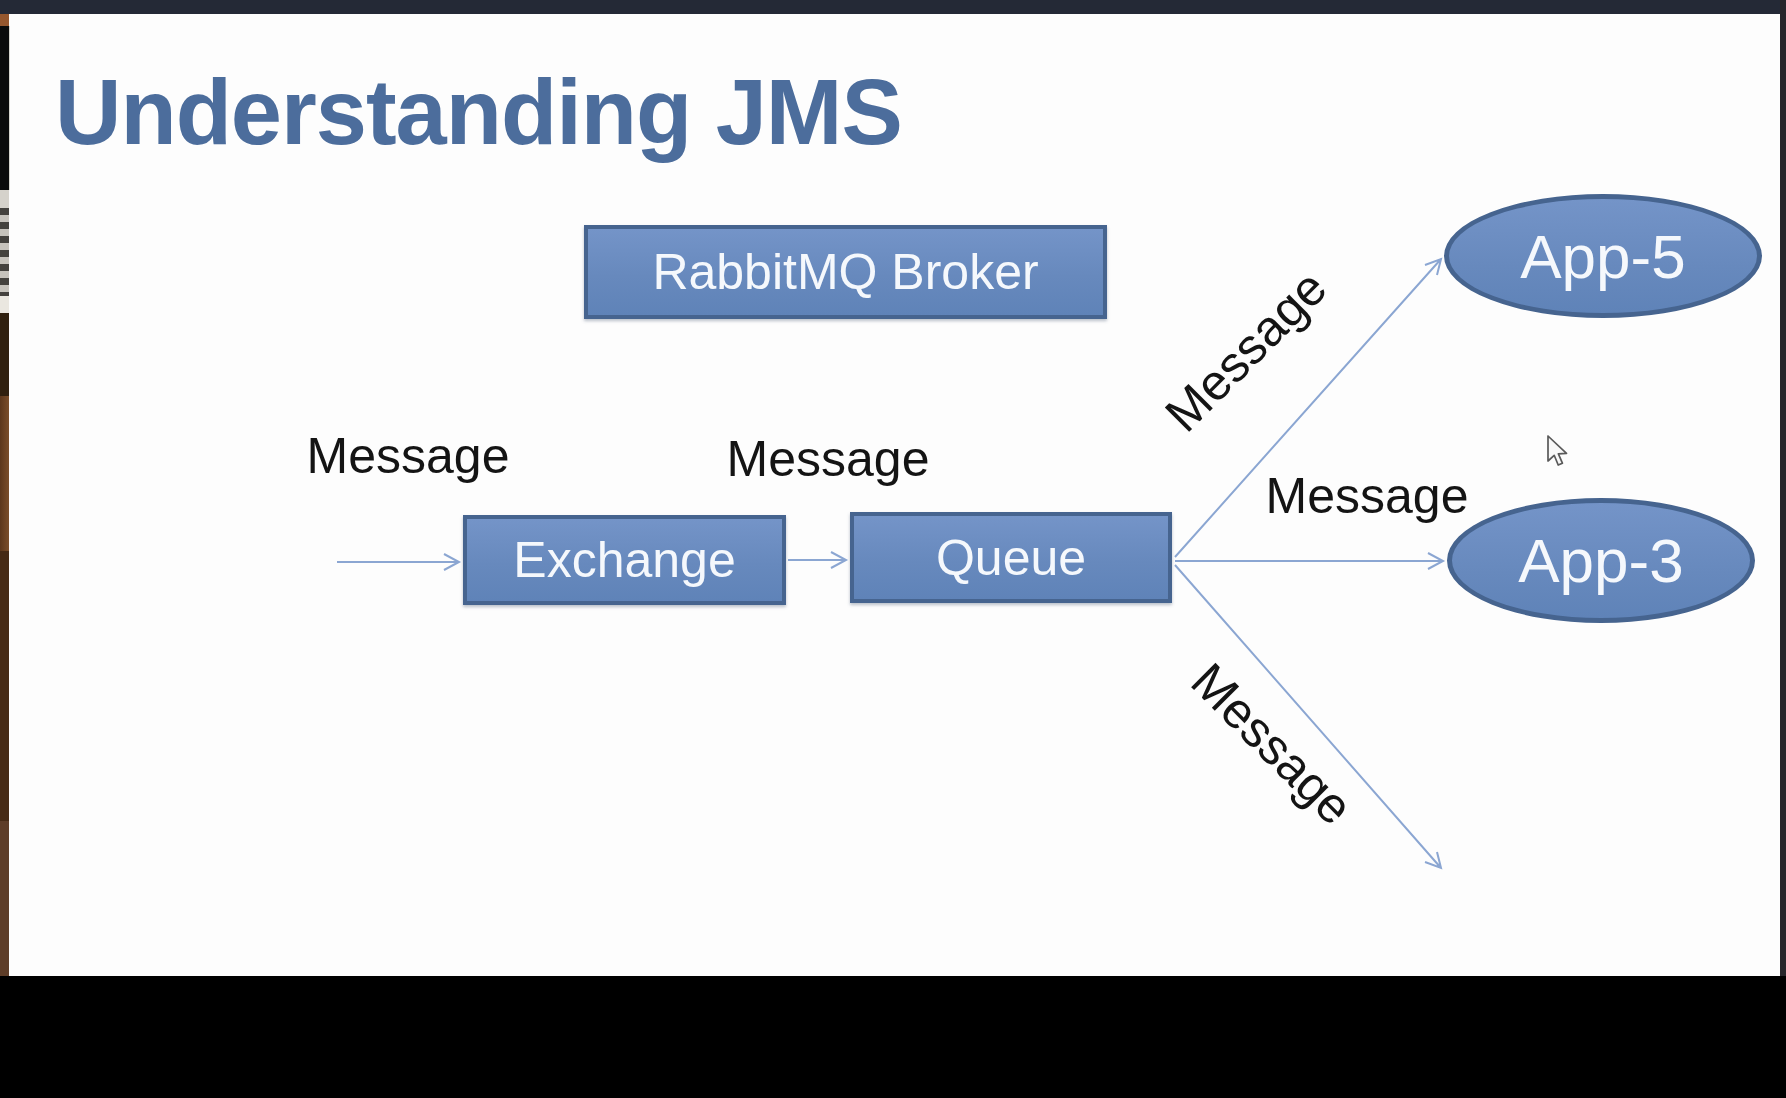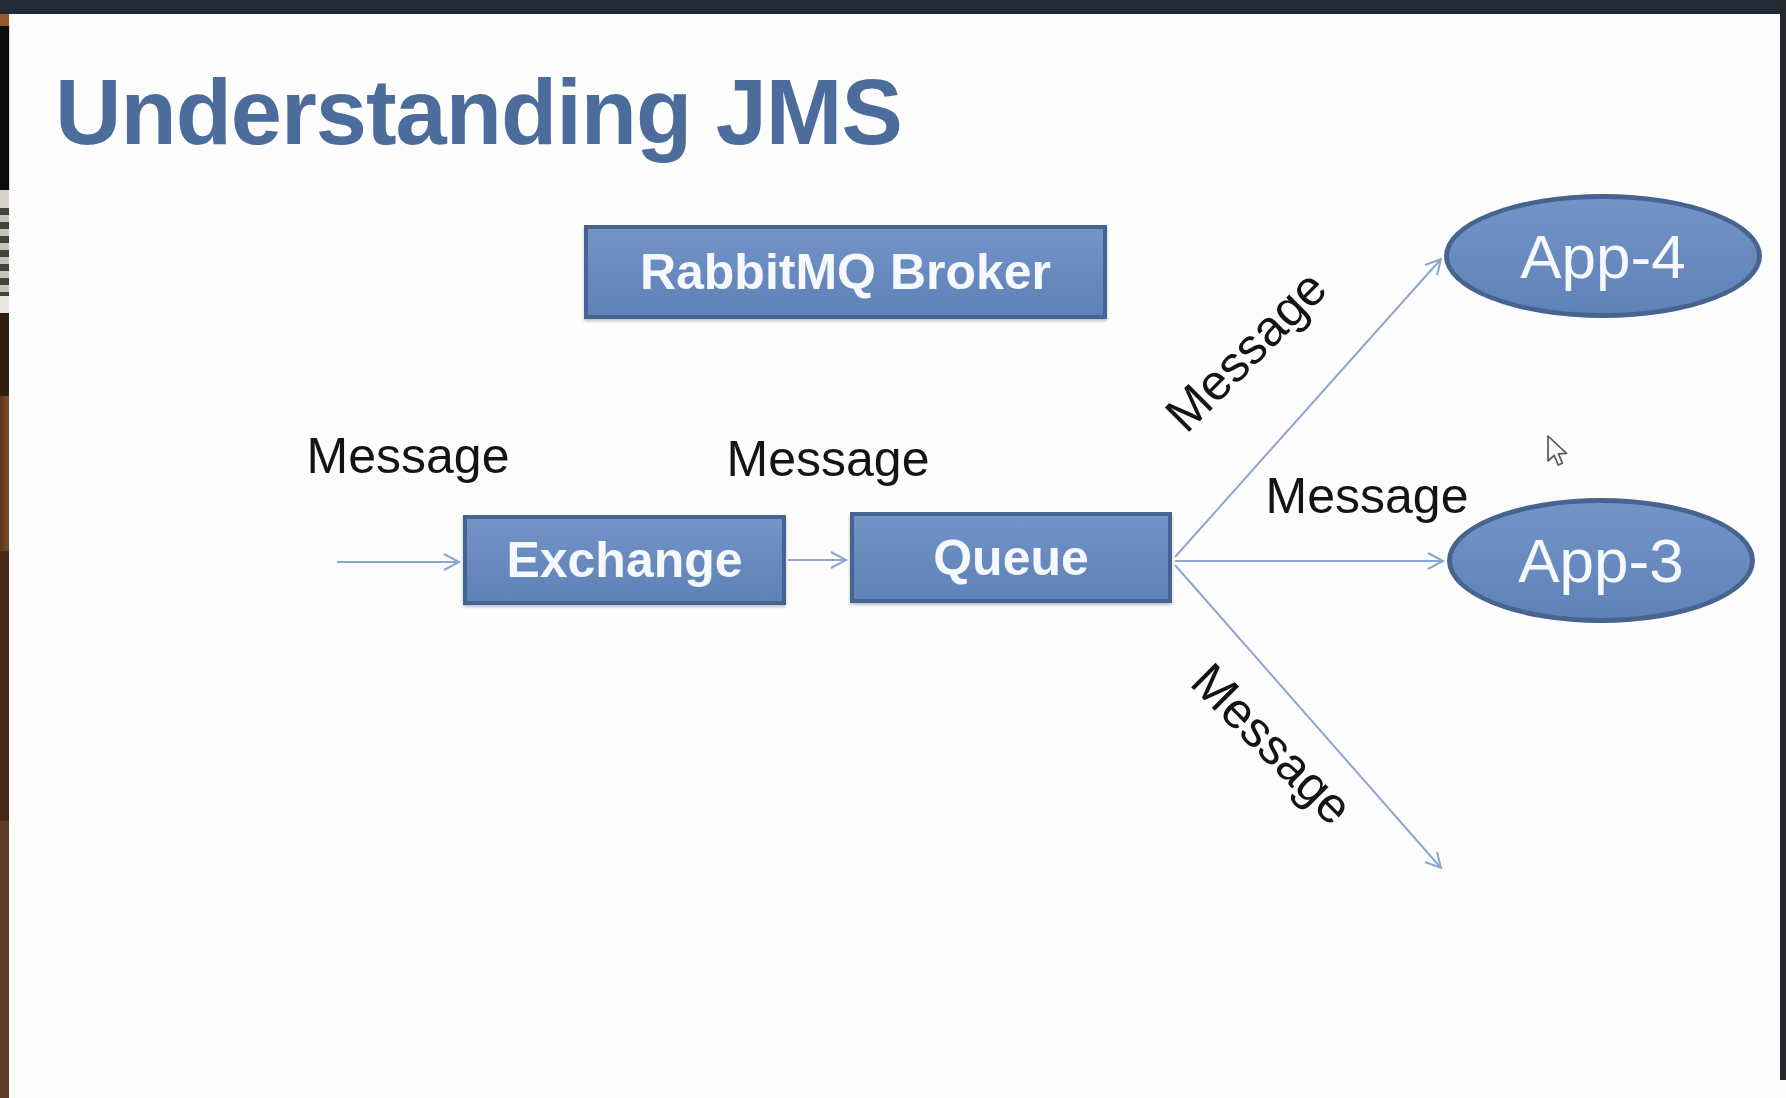--- a/index.html
+++ b/index.html
@@ -1,17 +1,17 @@
 <!DOCTYPE html>
 <html style="--top-bar: #242936; --side-bar: #27272c; --slide-bg: #fdfdfd; --title: #4c6d9c; --node-fill: #6789bd; --node-border: #46648f; --node-text: #f5f8fc; --arrow: #8ba6d2; --message-text: #141414;"><head>
 <meta charset="utf-8">
 <style>
   html,body { margin:0; padding:0; background:#000; }
   .screen {
-    position:relative; width:1786px; height:1098px; overflow:hidden;
+    position:relative; width:1786px; height:976px; overflow:hidden;
     background: var(--slide-bg, #fdfdfd);
     font-family: "Liberation Sans", sans-serif;
   }
 
   
   .top-bar   { position:absolute; left:0; top:0; width:100%; height:14px; background: var(--top-bar, #242936); z-index:40; }
   .right-bar { position:absolute; right:0; top:0; width:6px; height:1080px; background: var(--side-bar, #27272c); z-index:40; }
   .left-strip{ position:absolute; left:0; top:14px; width:9px; height:1084px; z-index:39; }
   .left-strip .seg { width:100%; }
   .seg-rust      { height:12px;  background:#96572e; }
@@ -31,21 +31,20 @@
     font-size:92px; font-weight:700; letter-spacing:-1px; line-height:1.05;
     color: var(--title, #4c6d9c);
   }
 
   
   .shape { position:absolute; box-sizing:border-box; display:flex; align-items:center; justify-content:center; }
   .box {
     border:4px solid var(--node-border, #46648f);
     background: linear-gradient(180deg, #7494c8 0%, var(--node-fill, #6789bd) 55%, #5f83b8 100%);
     box-shadow: 0 2px 3px rgba(60,80,110,.35);
-    font-weight: bold;
   }
   .ellipse {
     border:5px solid var(--node-border, #46648f);
     border-radius:50%;
     background: linear-gradient(180deg, #7494c8 0%, var(--node-fill, #6789bd) 60%, #5f83b8 100%);
   }
   .shape-label { color: var(--node-text, #f5f8fc); white-space:nowrap; }
   .box .shape-label { font-size:50px; }
   .ellipse .shape-label { font-size:62px; }
 
@@ -90,21 +89,21 @@
 
     <div class="shape box" id="queue">
       <span class="shape-label">Queue</span>
     </div>
 
     <div class="shape box" id="exchange">
       <span class="shape-label">Exchange</span>
     </div>
 
     <div class="shape ellipse" id="app2">
-      <span class="shape-label">App-4</span>
+      <span class="shape-label">App-5</span>
     </div>
 
     <div class="shape ellipse" id="app3">
       <span class="shape-label">App-3</span>
     </div>
 
 
     <svg class="arrows" viewBox="0 0 1786 1098">
       <path d="M337 562 L459 562 M444 554 L459 562 L444 570"></path>
       <path d="M788 560 L846 560 M831 552 L846 560 L831 568"></path>

